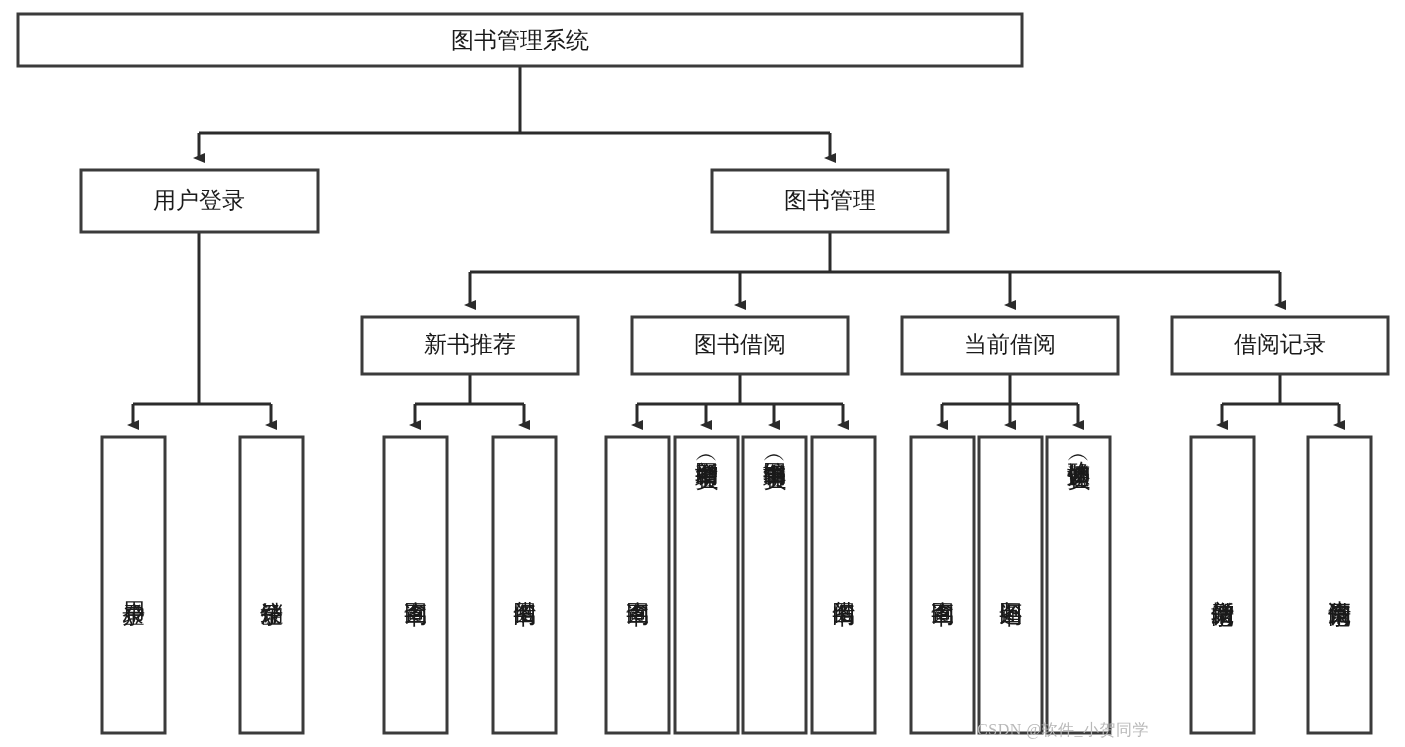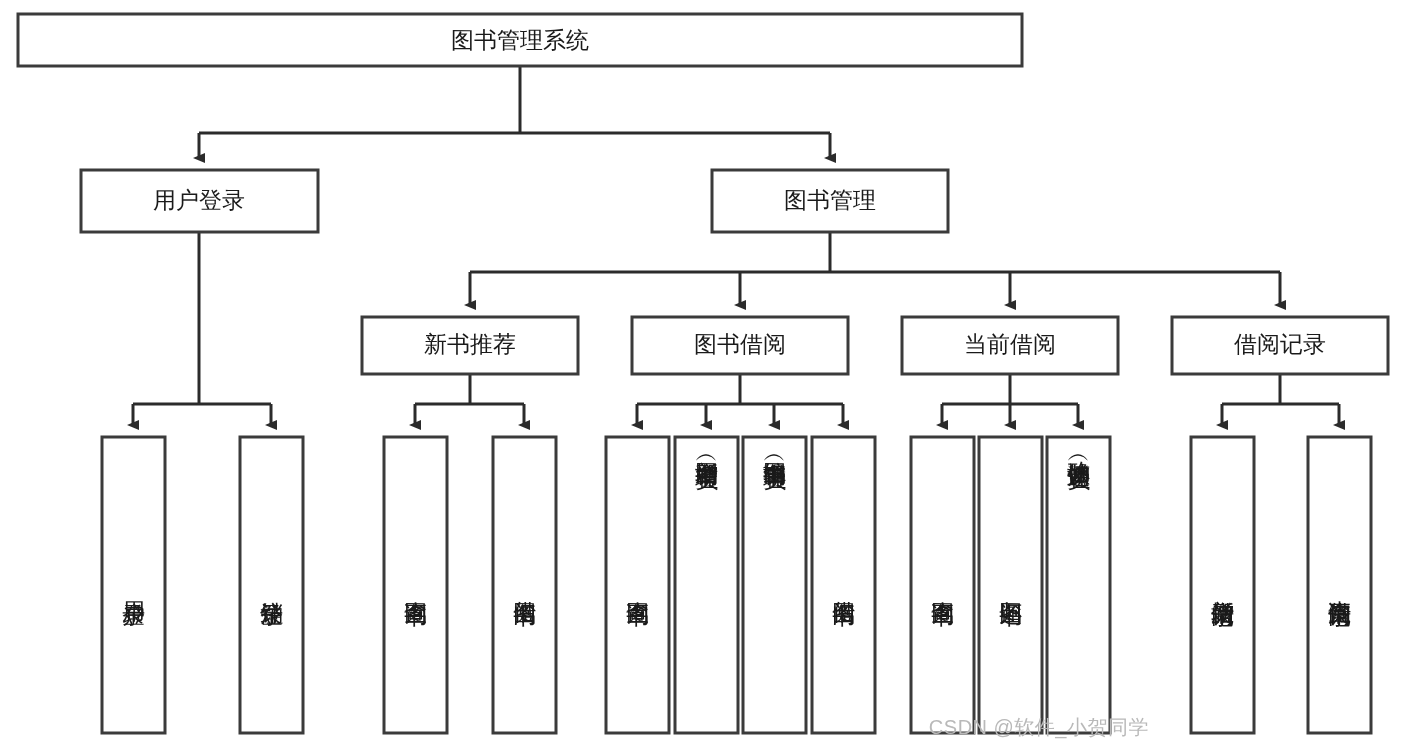--- a/index.html
+++ b/index.html
@@ -69,22 +69,22 @@
     writing-mode: vertical-rl;
     text-orientation: upright;
     letter-spacing: 1px;
     white-space: nowrap;
     text-align: center;
   }
   .watermark {
     position: absolute;
     right: 10px;
     bottom: 6px;
-    font-family: Liberation Sans, sans-serif;
-    font-size: 20px;
+    font-family: Liberation Serif, serif;
+    font-size: 16px;
     color: #b9b9b9;
     white-space: nowrap;
     letter-spacing: 0.5px;
   }
 </style>
 </head>
 <body>
 
 <div id="diagram-root">
 

